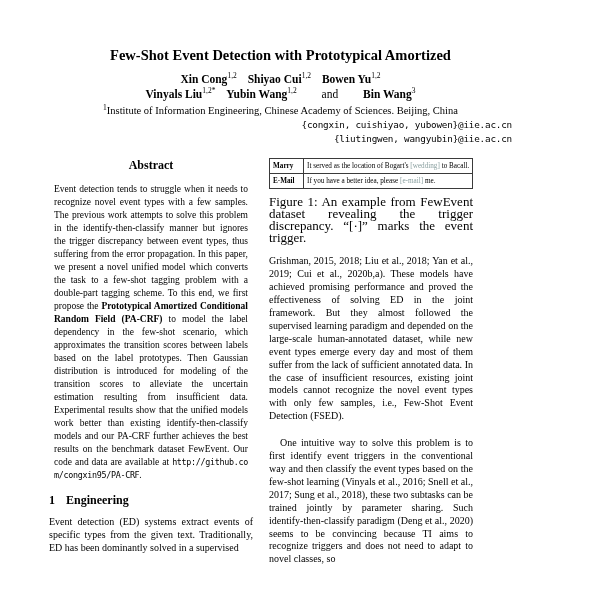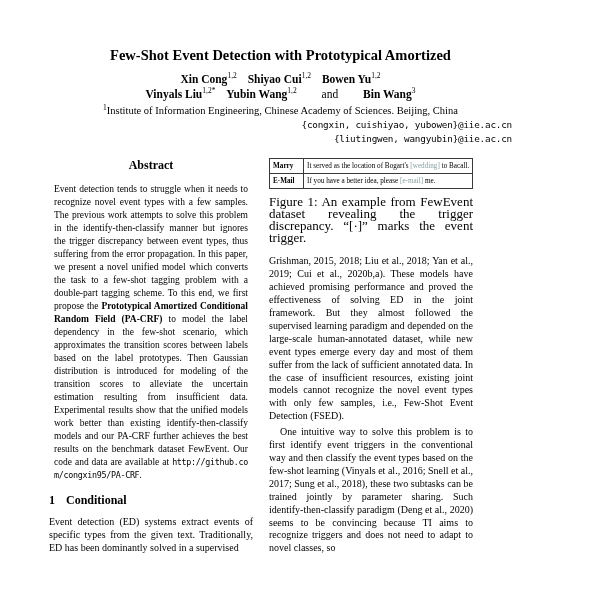--- a/index.html
+++ b/index.html
@@ -83,21 +83,21 @@
     font-weight: bold;
     line-height: 15px;
   }
   .sec-num { margin-right: 11px; }
   .body-p {
     font-size: 10px;
     line-height: 12.9px;
     text-align: justify;
     text-justify: inter-word;
   }
-  .body-p.indent { text-indent: 11px; margin-top: 3px; }
+  .body-p.indent { text-indent: 11px; margin-top: 14px; }
   
   .figure1 { margin-bottom: 12px; }
   .fig-table {
     width: 100%;
     border-collapse: collapse;
     table-layout: fixed;
   }
   .fig-table td {
     border: 1px solid #3a3a3a;
     font-size: 7.2px;
@@ -152,21 +152,21 @@
 
   <div class="cols">
 
     <div class="col">
       <div class="abs-heading">Abstract</div>
       <p class="abs-text">
         <span>Event detection tends to struggle when it needs to recognize novel event types with a few samples. The previous work attempts to solve this problem in the identify-then-classify manner but ignores the trigger discrepancy between event types, thus suffering from the error propagation. In this paper, we present a novel unified model which converts the task to a few-shot tagging problem with a double-part tagging scheme. To this end, we first propose the </span><span class="abs-emph">Prototypical Amortized Conditional Random Field (PA-CRF)</span><span> to model the label dependency in the few-shot scenario, which approximates the transition scores between labels based on the label prototypes. Then Gaussian distribution is introduced for modeling of the transition scores to alleviate the uncertain estimation resulting from insufficient data. Experimental results show that the unified models work better than existing identify-then-classify models and our PA-CRF further achieves the best results on the benchmark dataset FewEvent. Our code and data are available at </span><span class="mono-url">http://github.com/congxin95/PA-CRF</span><span>.</span>
       </p>
 
       <h2 class="sec-heading">
-        <span class="sec-num">1</span><span>Conditional</span>
+        <span class="sec-num">1</span><span>Engineering</span>
       </h2>
       <p class="body-p">Event detection (ED) systems extract events of specific types from the given text. Traditionally, ED has been dominantly solved in a supervised</p>
     </div>
 
     <div class="col">
       <figure class="figure1">
         <table class="fig-table">
           <tbody>
             <tr>
               <td class="fig-label-cell">Marry</td>

